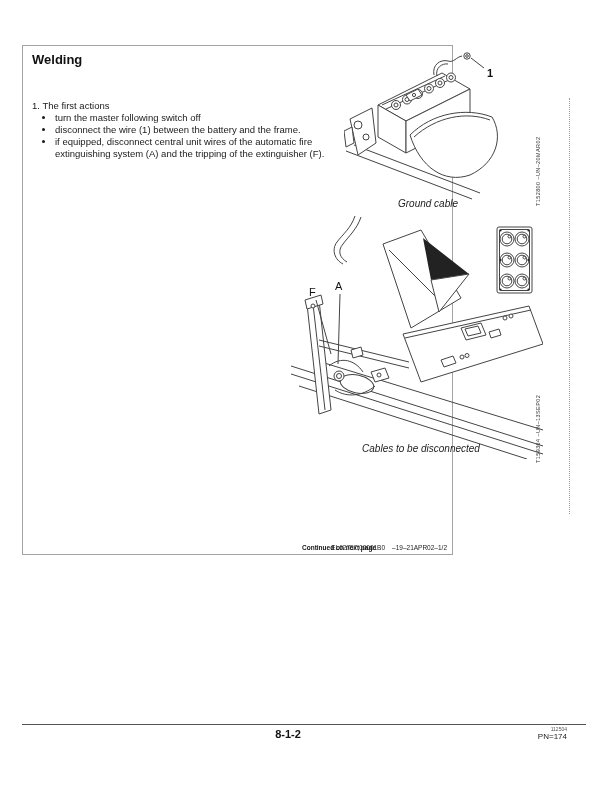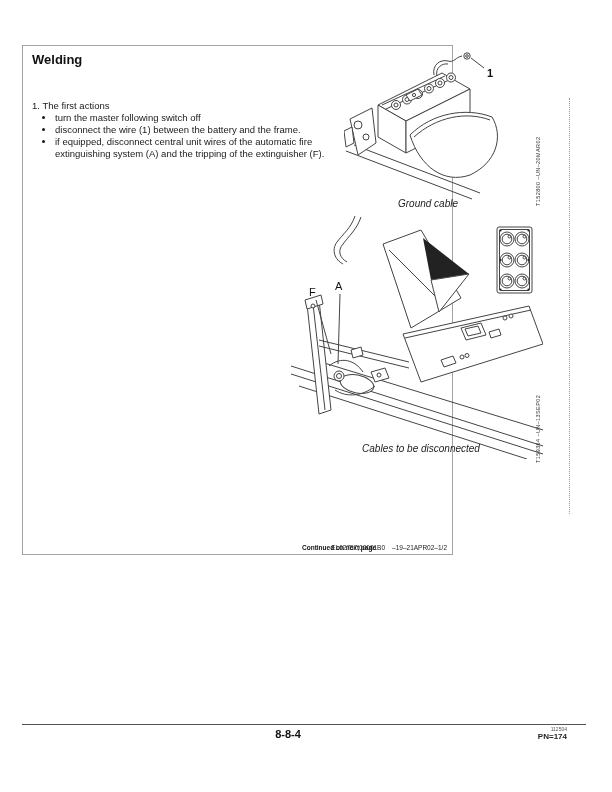--- a/index.html
+++ b/index.html
@@ -56,21 +56,21 @@
   .box-footer-ref .ref-date { margin-left:7px; }
 
   
   .footer-rule { position:absolute; left:22px; top:724px; width:564px; border-top:1px solid #555; }
   .page-number {
     position:absolute; left:238px; top:728px; width:100px; text-align:center;
     font-size:11px; font-weight:bold; color:#111;
   }
   .pn-block { position:absolute; right:45px; top:726px; text-align:right; }
   .pn-block .print-code { display:block; font-size:5px; color:#555; line-height:6px; }
-  .pn-block .pn-number  { display:block; font-size:8px; color:#222; line-height:9px;font-weight:bold; }
+  .pn-block .pn-number  { display:block; font-size:8px; color:#222; line-height:9px; }
 
   
   .ln { stroke:#444; stroke-width:1; fill:none; }
   .shape { stroke:#444; stroke-width:1; fill:#ffffff; }
   .solid { fill:#222; stroke:none; }
   .callout { font-family:"Liberation Sans", sans-serif; fill:#111; }
 </style>
 </head>
 <body>
 
@@ -229,19 +229,19 @@
     <div class="fig-caption" style="left:308px; top:397px; width:180px;">Cables to be disconnected</div>
     <div class="fig-id" style="left:512px; top:352px;">T159364 –UN–13SEP02</div>
 
     <div class="box-footer-continued">Continued on next page</div>
     <div class="box-footer-ref">
       <span>EL62757,00001B0</span><span class="ref-date">–19–21APR02–1/2</span>
     </div>
   </div>
 
   <div class="footer-rule"></div>
-  <div class="page-number">8-8-4</div>
+  <div class="page-number">8-1-2</div>
   <div class="pn-block">
     <span class="print-code">112504</span>
     <span class="pn-number">PN=174</span>
   </div>
 
 </div>
 
 </body></html>

